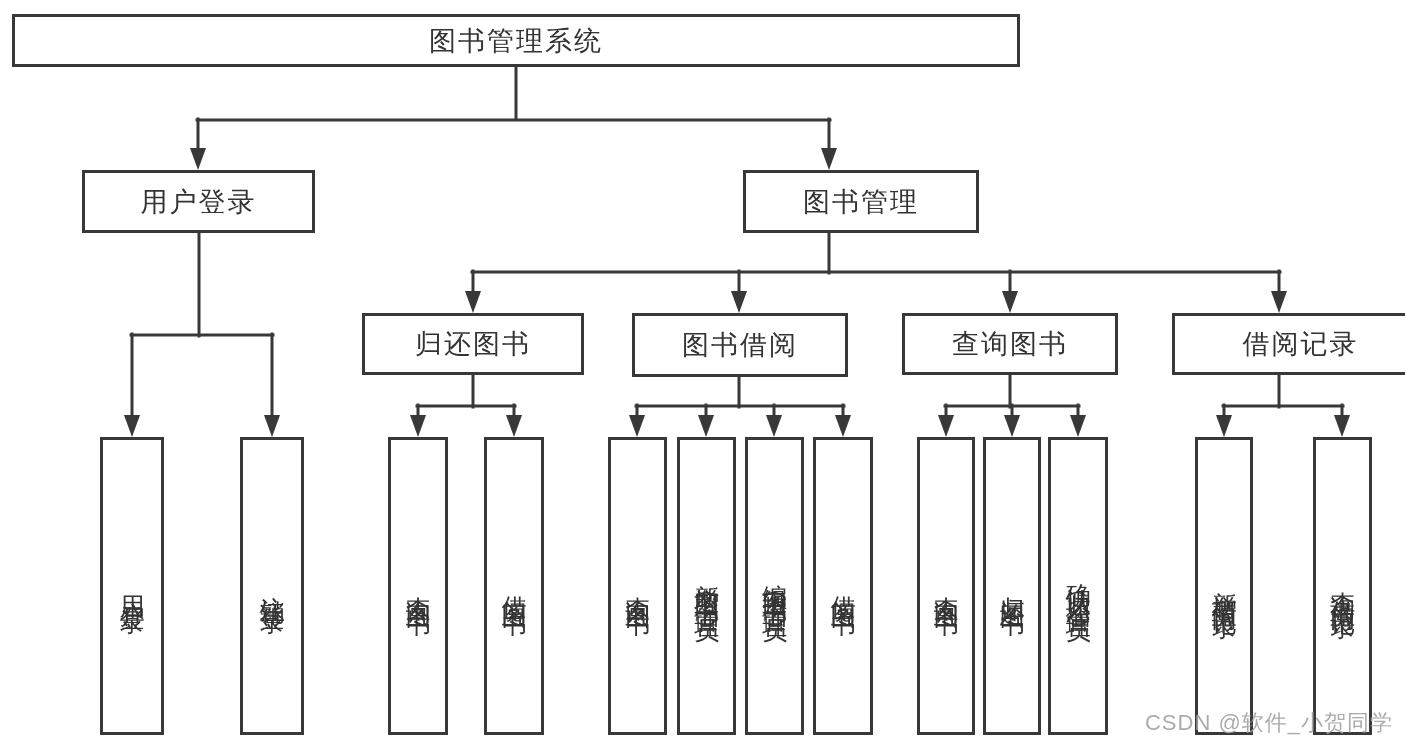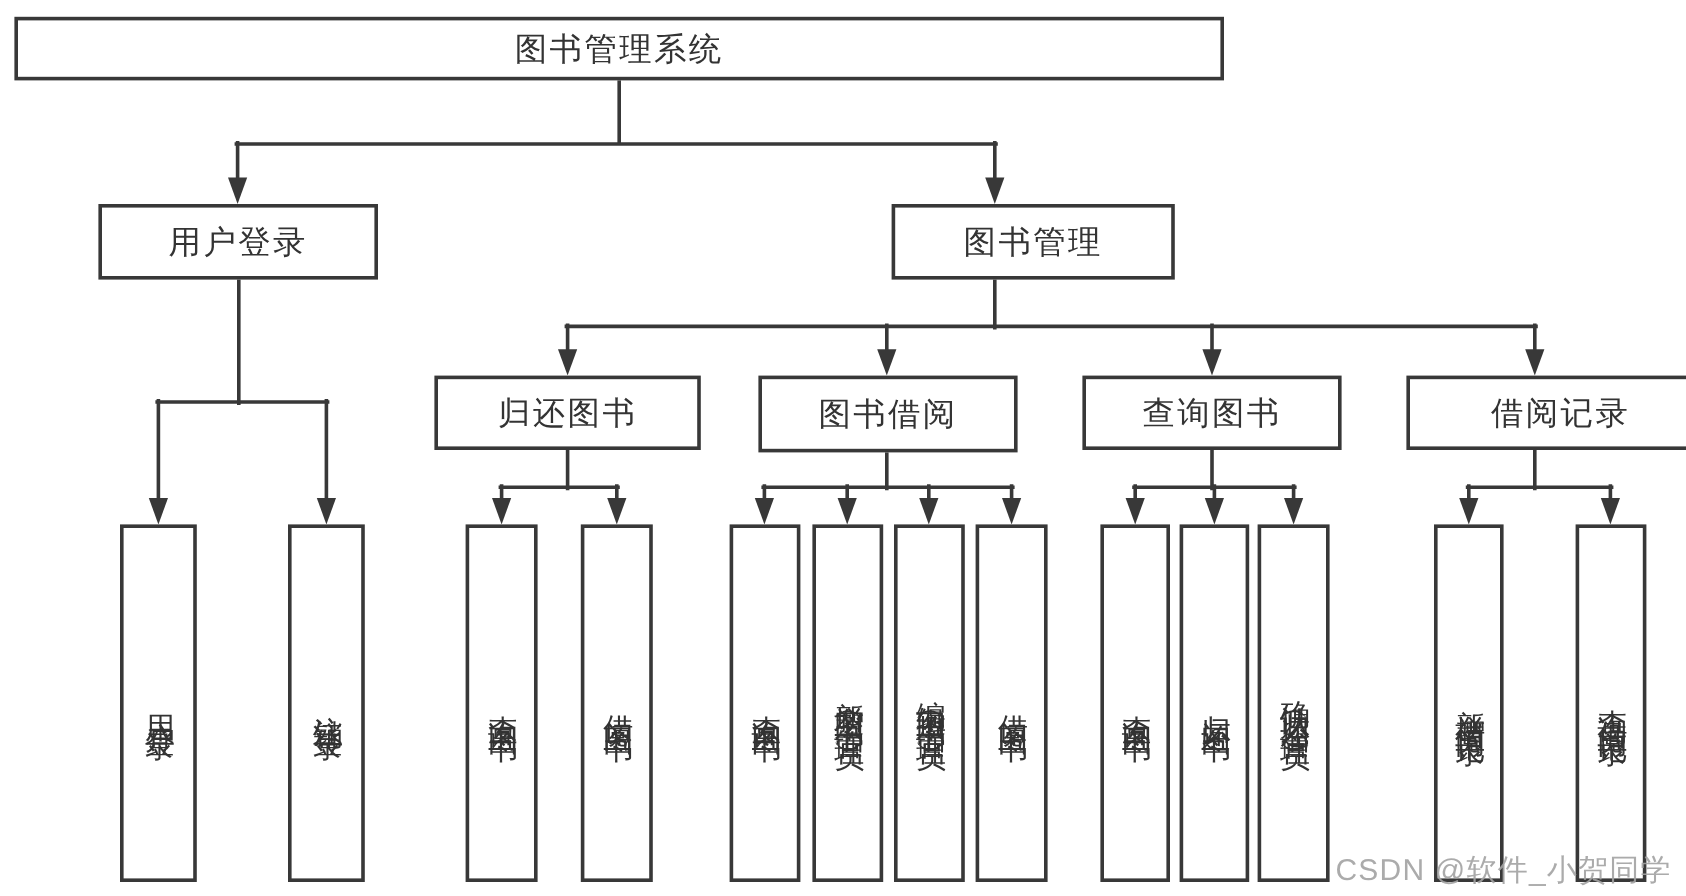--- a/index.html
+++ b/index.html
@@ -17,21 +17,21 @@
     position:absolute; box-sizing:border-box; background:var(--box-bg);
     border:3px solid var(--line); display:flex; align-items:center; justify-content:center;
     text-align:center;
   }
   .box.h span { font-size:27px; letter-spacing:2px; white-space:nowrap; }
   .box.v span {
     writing-mode:vertical-rl; text-orientation:mixed;
     font-size:25px; letter-spacing:5px; line-height:1.1; white-space:nowrap;
   }
   .watermark {
-    position:absolute; right:12px; top:708px; font-size:25px;
+    position:absolute; right:12px; top:708px; font-size:22px;
     color:var(--watermark); opacity:0.9; white-space:nowrap; letter-spacing:1px;
   }
 </style>
 </head>
 <body>
 
 <div class="stage">
 
   <svg class="connectors" viewBox="0 0 1405 747" xmlns="http://www.w3.org/2000/svg">
     <path class="cline" d="

